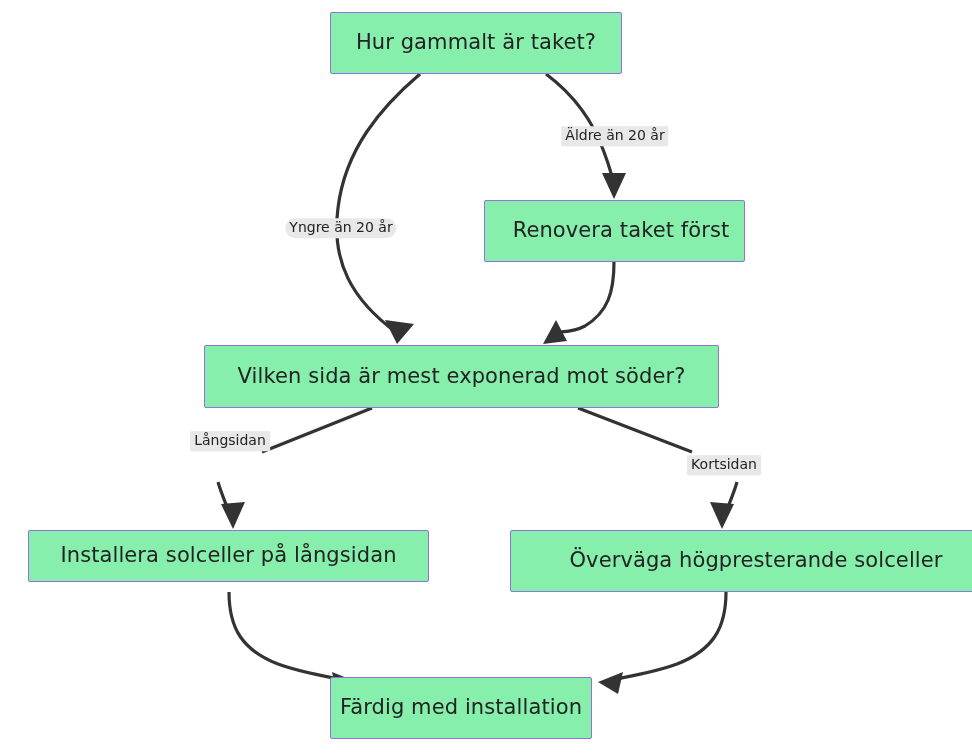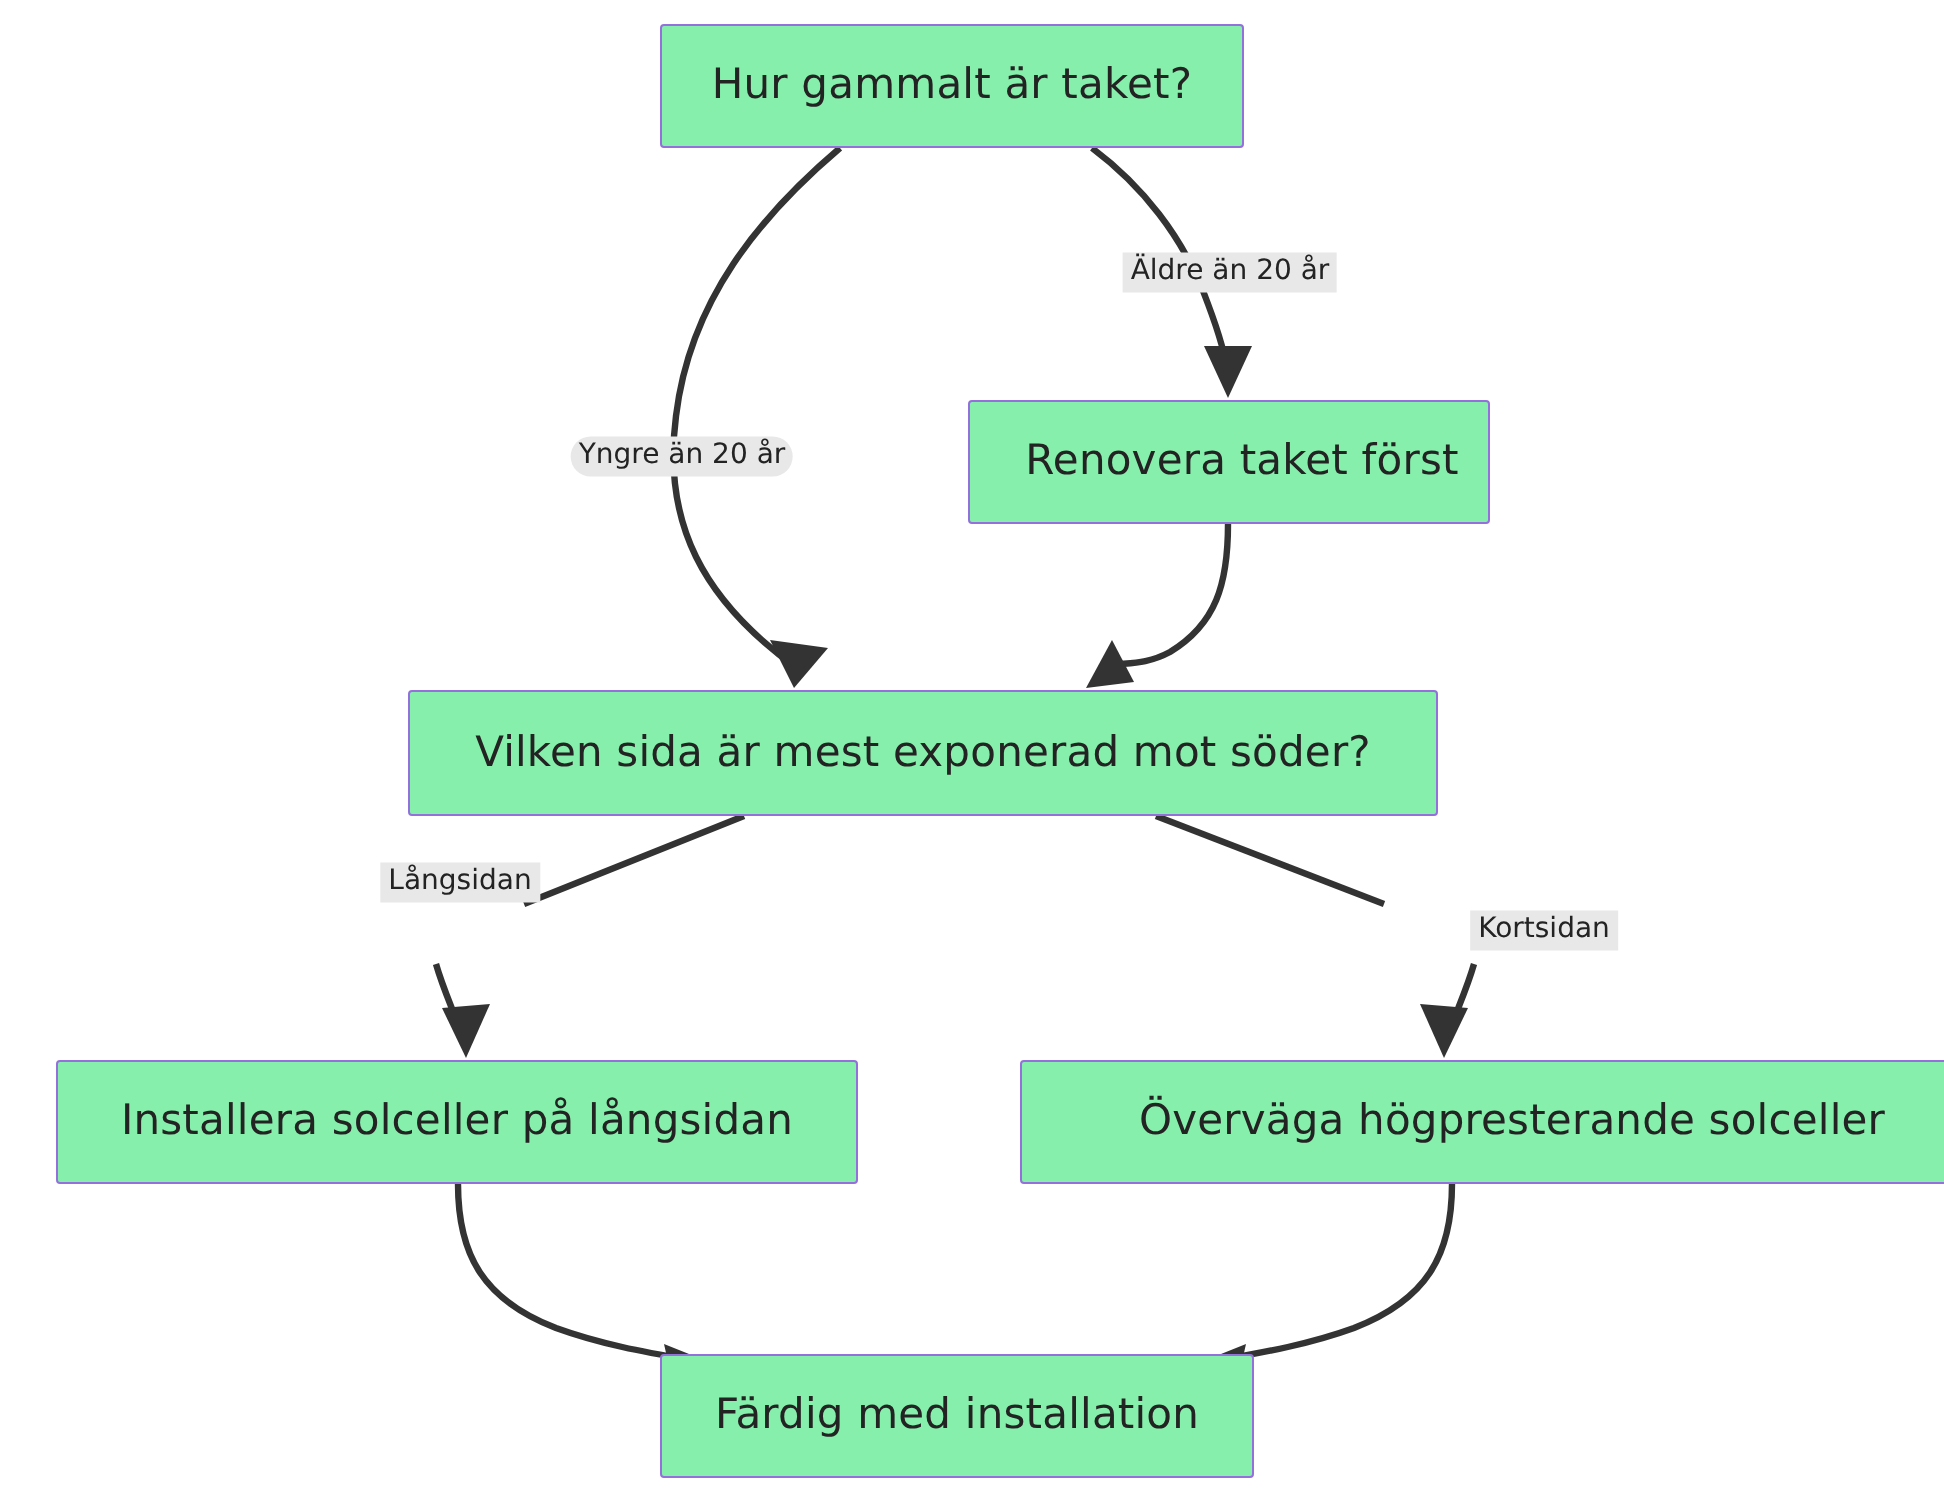--- a/index.html
+++ b/index.html
@@ -99,33 +99,33 @@
   </div>
 
   <div class="node" style="left:484px; top:200px; width:261px; height:62px;padding-left:13px;">
     <span>Renovera taket först</span>
   </div>
 
   <div class="node" style="left:204px; top:345px; width:515px; height:63px;">
     <span>Vilken sida är mest exponerad mot söder?</span>
   </div>
 
-  <div class="node" style="left:28px; top:530px; width:401px; height:62px;">
+  <div class="node" style="left:28px; top:530px; width:401px; height:52px;">
     <span>Installera solceller på långsidan</span>
   </div>
 
   <div class="node" style="left:510px; top:530px; width:492px; height:62px;">
     <span>Överväga högpresterande solceller</span>
   </div>
 
-  <div class="node" style="left:330px; top:677px; width:297px; height:62px;">
+  <div class="node" style="left:330px; top:677px; width:262px; height:62px;">
     <span>Färdig med installation</span>
   </div>
 
   <div class="edge-label" style="left:615px; top:136px;">Äldre än 20 år</div>
 
   <div class="edge-label" style="left:341px; top:228px;border-radius:10px;">Yngre än 20 år</div>
 
   <div class="edge-label" style="left:230px; top:441px;">Långsidan</div>
 
-  <div class="edge-label" style="left:724px; top:465px;margin-left:48px;">Kortsidan</div>
+  <div class="edge-label" style="left:724px; top:465px;">Kortsidan</div>
 
 </div>
 
 </body></html>

